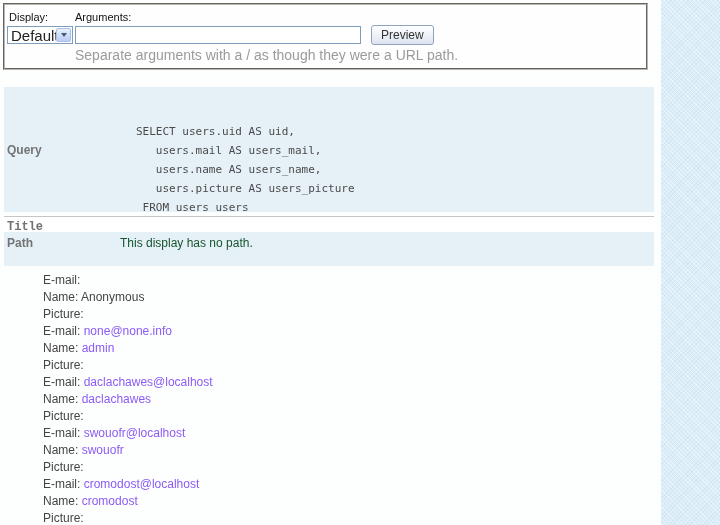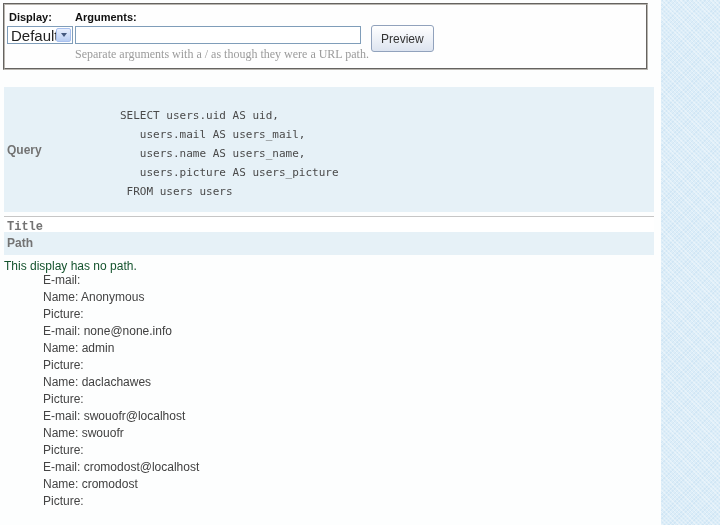--- a/index.html
+++ b/index.html
@@ -15,21 +15,21 @@
   .content {
     position: absolute; left: 0; top: 0; width: 661px; height: 525px;
     background: #fdfefe;
   }
 
   
   .argbox {
     position: absolute; left: 3px; top: 3px; width: 645px; height: 67px;
     border: 2px groove #b9b6b0; background: #fefefe;
   }
-  .argbox .lbl { position: absolute; font-weight: bold; font-size: 11px; color: #101010; }
+  .argbox .lbl { position: absolute; font-weight: normal; font-size: 11px; color: #101010; }
   .display-lbl { left: 4px; top: 6px; }
   .args-lbl { left: 70px; top: 6px; }
   .select {
     position: absolute; left: 2px; top: 21px; width: 66px; height: 18px;
     border: 1px solid #7f9db9; background: #fff;
     display: flex; align-items: center; cursor: default;
   }
   .select-text { flex: 1; padding-left: 3px; font-size: 15px; color: #222; overflow: hidden; }
   .select-btn {
     width: 15px; height: 14px; margin-right: 1px;
@@ -37,47 +37,47 @@
     border: 1px solid #a8c0ee; border-radius: 2px;
     display: flex; align-items: center; justify-content: center;
   }
   .chev { width: 0; height: 0; border-left: 3px solid transparent; border-right: 3px solid transparent; border-top: 4px solid #44597e; }
   .args-input {
     position: absolute; left: 70px; top: 21px; width: 286px; height: 18px;
     border: 1px solid #7f9db9; padding: 1px 3px;
     font-family: "Liberation Sans", sans-serif; font-size: 11px; color: #222; background: #fff;
   }
   .preview-btn {
-    position: absolute; left: 366px; top: 20px; height: 27px; padding: 1px 9px;
+    position: absolute; left: 366px; top: 20px; height: 20px; padding: 1px 9px;
     font-family: "Liberation Sans", sans-serif; font-size: 12px; color: #333;
     background: linear-gradient(#ffffff, #dde4f0);
     border: 1px solid #91a2bc; border-radius: 3px; cursor: pointer;
   }
-  .help { position: absolute; left: 70px; top: 42px; font-size: 12px; color: #9b9b9b; font-family: Liberation Serif, serif; }
+  .help { position: absolute; left: 70px; top: 42px; font-size: 14px; color: #9b9b9b; }
 
   
   .meta { position: absolute; left: 4px; top: 87px; width: 650px; }
   .cell-label { width: 116px; padding-left: 3px; font-weight: bold; color: #737373; flex-shrink: 0; }
   .query-row { display: flex; background: #e6f1f7; height: 125px; margin-bottom: 4px; }
   .query-row .cell-label { display: flex; align-items: center; }
   .sql {
-    margin: 0; padding-top: 19px;
+    margin: 16px; padding-top: 19px;
     font-family: "DejaVu Sans Mono", monospace; font-size: 11px; line-height: 19px;
     color: #4a4a4a; white-space: pre;
   }
   .title-row { border-top: 1px solid #c6c6c6; background: #fff; height: 16px; line-height: 21px; display: flex; font-family: Liberation Mono, monospace; }
-  .path-row { background: #e6f1f7; height: 23px; line-height: 23px; display: flex; flex-direction: column; }
+  .path-row { background: #e6f1f7; height: 34px; line-height: 23px; display: flex; }
   .cell-value { color: #14532d; }
 
   
   .results { position: absolute; left: 6px; top: 272px; width: 645px; }
   .line { height: 17px; line-height: 17px; white-space: nowrap; margin-left: 37px; }
   .flabel { color: #444; }
   .plain { color: #444; }
-  .link { color: #404040; text-decoration: none; cursor: pointer; }
+  .link { color: #8b5cf6; text-decoration: none; cursor: pointer; }
 </style>
 </head>
 <body>
 
 <div class="content">
 
   <div class="argbox">
     <div class="lbl display-lbl">Display:</div>
     <div class="select">
       <span class="select-text">Defaults</span>
@@ -112,20 +112,21 @@
   <div class="results">
 
     <div class="line"><span class="flabel">E-mail:</span></div>
     <div class="line"><span class="flabel">Name:</span> <span class="plain">Anonymous</span></div>
     <div class="line"><span class="flabel">Picture:</span></div>
 
     <div class="line"><span class="flabel">E-mail:</span> <a class="link">none@none.info</a></div>
     <div class="line"><span class="flabel">Name:</span> <a class="link">admin</a></div>
     <div class="line"><span class="flabel">Picture:</span></div>
 
+    <div class="line"><span class="flabel">E-mail:</span> <a class="link">daclachawes@localhost</a></div>
     <div class="line"><span class="flabel">Name:</span> <a class="link">daclachawes</a></div>
     <div class="line"><span class="flabel">Picture:</span></div>
 
     <div class="line"><span class="flabel">E-mail:</span> <a class="link">swouofr@localhost</a></div>
     <div class="line"><span class="flabel">Name:</span> <a class="link">swouofr</a></div>
     <div class="line"><span class="flabel">Picture:</span></div>
 
     <div class="line"><span class="flabel">E-mail:</span> <a class="link">cromodost@localhost</a></div>
     <div class="line"><span class="flabel">Name:</span> <a class="link">cromodost</a></div>
     <div class="line"><span class="flabel">Picture:</span></div>

